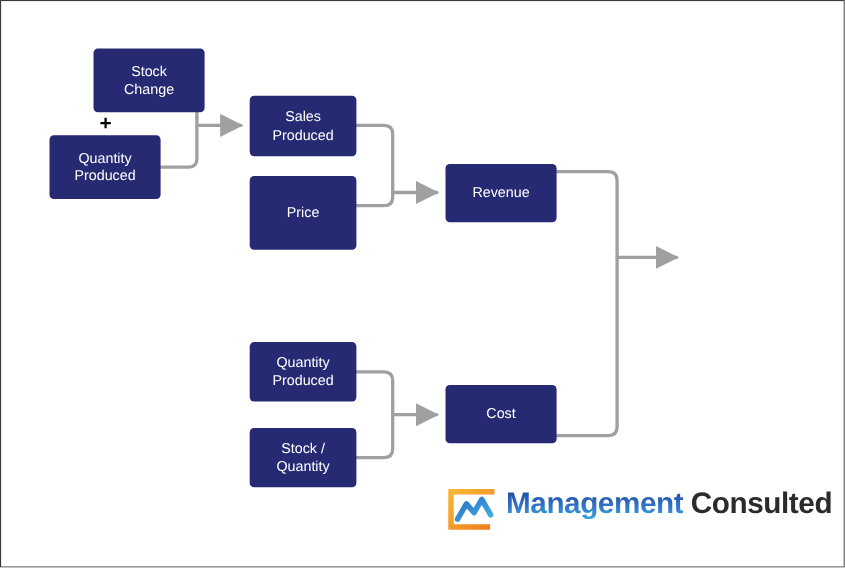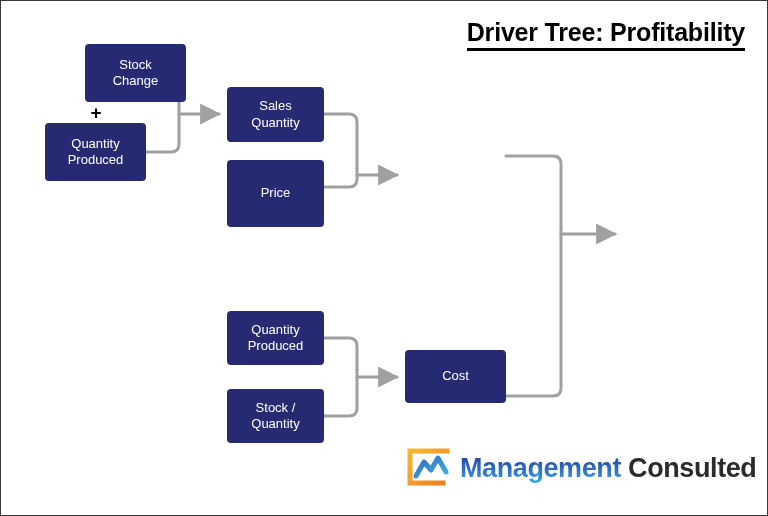--- a/index.html
+++ b/index.html
@@ -71,21 +71,21 @@
     height: 516px;
     pointer-events: none;
   }
 
   
   #logo {
     position: absolute;
     left: 406px;
     top: 443px;
     display: flex;
-    align-items: center;
+    align-items: flex-start;
     height: 48px;
   }
   #logo-mark {
     width: 44px;
     height: 40px;
     flex: none;
     margin-right: 9px;
   }
   #logo-text {
     font-size: 27px;
@@ -104,21 +104,20 @@
   .logo-word-consulted {
     color: #2b2b2b;
     margin-left: 7px;
   }
 </style>
 </head>
 <body>
 
 <div id="canvas">
 
-  <div id="page-title">Driver Tree: Profitability</div>
 
   <svg id="connectors" viewBox="0 0 768 516" width="768" height="516" xmlns="http://www.w3.org/2000/svg">
     <defs>
       <marker id="arrow" viewBox="0 0 10 10" refX="9" refY="5" markerWidth="7" markerHeight="7" orient="auto-start-reverse">
         <path d="M 0 0 L 10 5 L 0 10 z" fill="#a0a0a0"></path>
       </marker>
     </defs>
     <g fill="none" stroke="#a0a0a0" stroke-width="3" stroke-linecap="round" stroke-linejoin="round">
 
       <path d="M 145 72 L 170 72 Q 178 72 178 80 L 178 106"></path>
@@ -137,22 +136,23 @@
       <path d="M 505 395 L 552 395 Q 560 395 560 387 L 560 226"></path>
       <path d="M 560 233 L 614 233" marker-end="url(#arrow)"></path>
     </g>
   </svg>
 
   <div class="node" style="left:44px;  top:43px;  width:101px; height:58px;margin-left:40px;">Stock
 Change</div>
   <div class="node" style="left:44px;  top:122px; width:101px; height:58px;">Quantity
 Produced</div>
   <div class="node" style="left:226px; top:86px;  width:97px;  height:55px;">Sales
-Quantity</div>
+Produced</div>
   <div class="node" style="left:226px; top:159px; width:97px;  height:67px;">Price</div>
+  <div class="node" style="left:404px; top:148px; width:101px; height:53px;">Revenue</div>
   <div class="node" style="left:226px; top:310px; width:97px;  height:54px;">Quantity
 Produced</div>
   <div class="node" style="left:226px; top:388px; width:97px;  height:54px;">Stock /
 Quantity</div>
   <div class="node" style="left:404px; top:349px; width:101px; height:53px;">Cost</div>
 
   <div class="plus-sign" style="left:88px; top:102px; width:14px;">+</div>
 
   <div id="logo">
     <svg id="logo-mark" viewBox="0 0 44 40" xmlns="http://www.w3.org/2000/svg">

